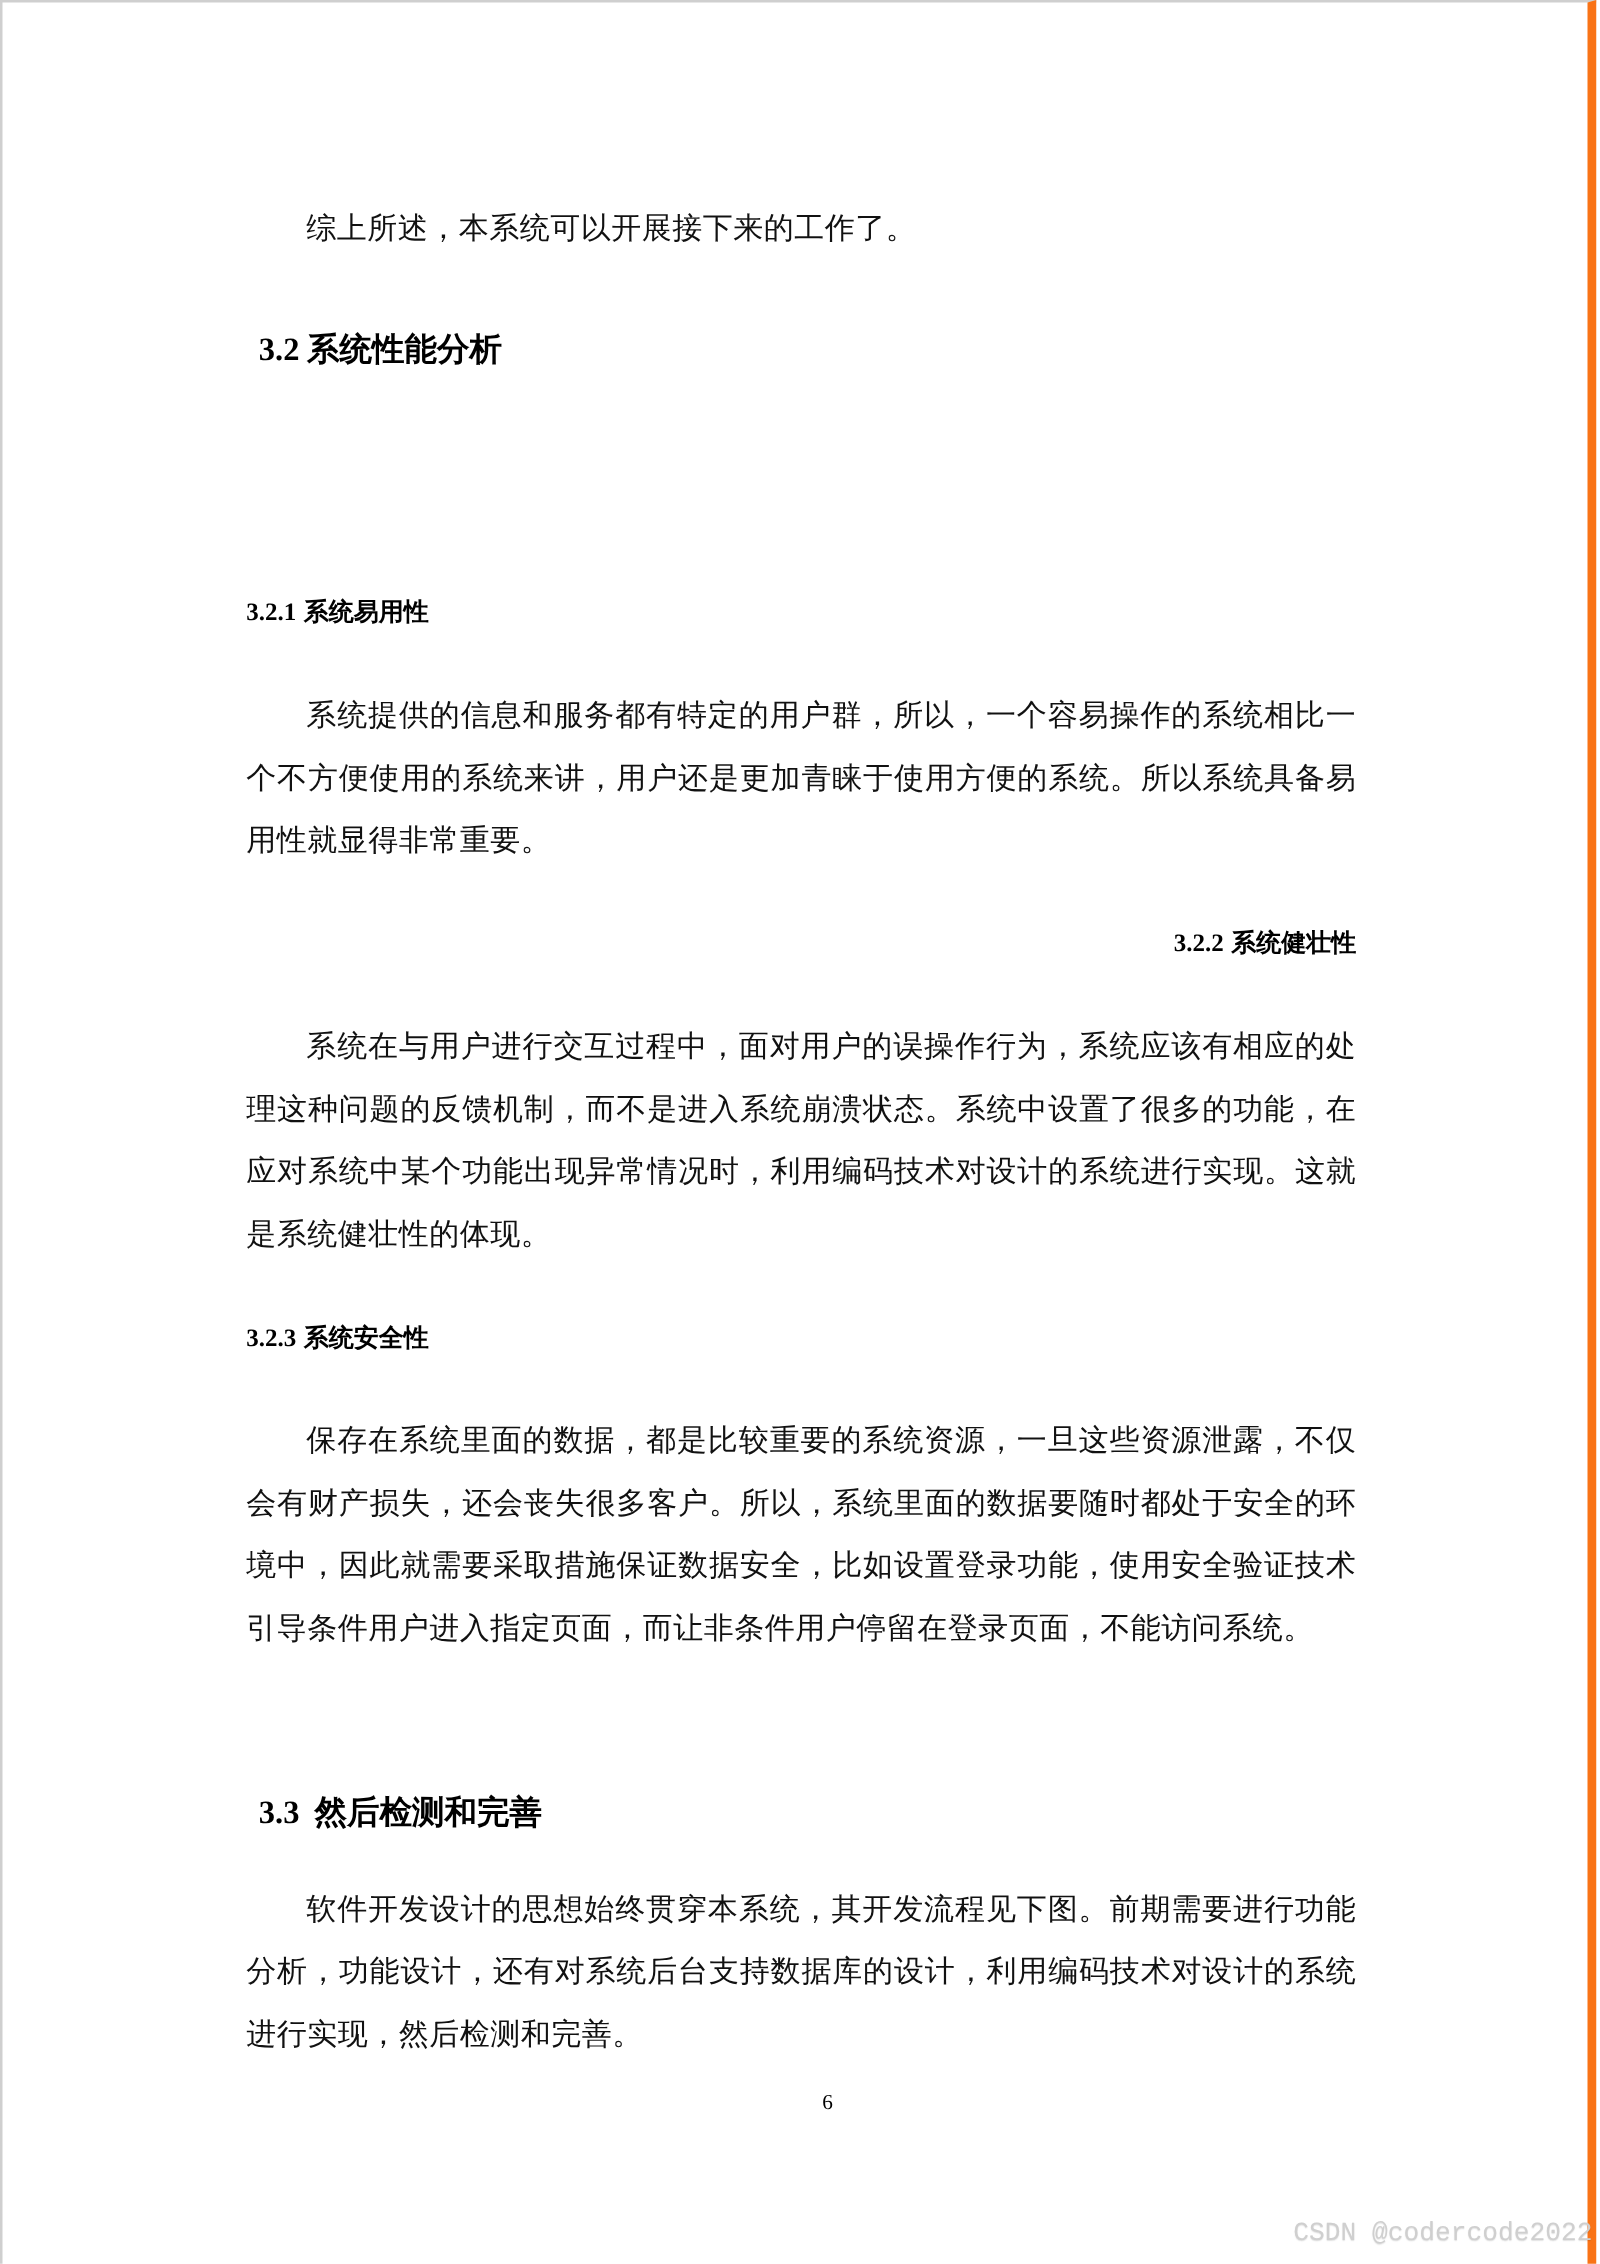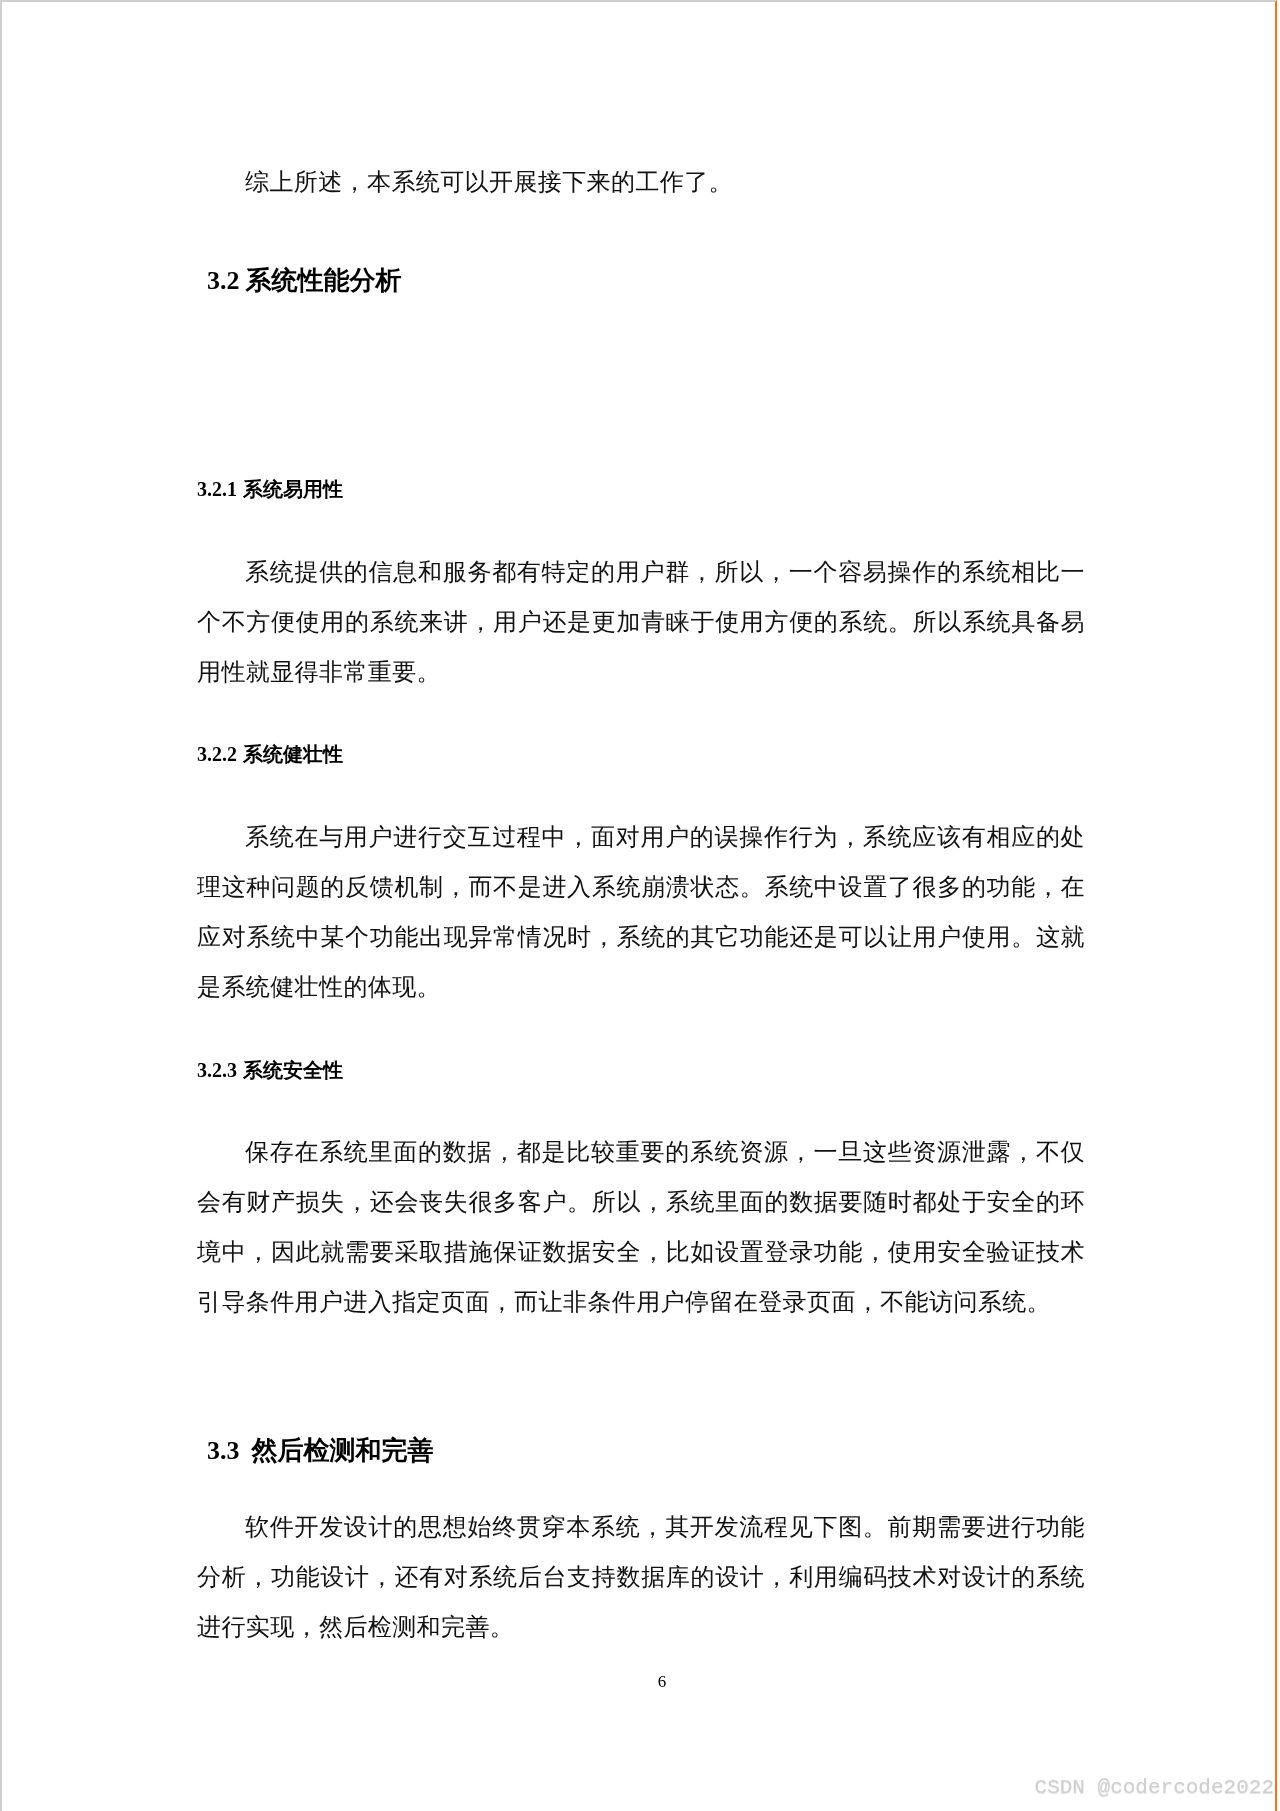--- a/index.html
+++ b/index.html
@@ -1,19 +1,19 @@
 <!DOCTYPE html>
 <html><head>
 <meta charset="utf-8">
 <style>
   html, body { margin: 0; padding: 0; background: #ffffff; }
   body { width: 1280px; height: 1811px; position: relative; overflow: hidden; }
   .page {
     position: absolute; left: 0; top: 0; width: 1277px; height: 1811px;
-    border-top: 2px solid #cfcfcf; border-left: 2px solid #cfcfcf; border-right: 2px solid #f97316;
+    border-top: 2px solid #cfcfcf; border-left: 2px solid #cfcfcf; border-right: 7px solid #f97316;
     box-sizing: border-box; background: #fff;
   }
   .block { position: absolute; left: 195px; width: 888px; }
   .para {
     font-family: "DejaVu Serif", "Liberation Serif", serif;
     font-size: 24px; line-height: 50px; color: #111;
     text-align: justify; text-indent: 2em; margin: 0;
     letter-spacing: 0.4px;
   }
   .h2 {
@@ -46,25 +46,25 @@
     <span class="h-num">3.2</span><span>系统性能分析</span>
   </h2>
 
 
   <h3 class="block h3" style="top:469px;">
     <span class="h-num">3.2.1</span><span>系统易用性</span>
   </h3>
 
   <p class="block para" style="top:545px;">系统提供的信息和服务都有特定的用户群，所以，一个容易操作的系统相比一个不方便使用的系统来讲，用户还是更加青睐于使用方便的系统。所以系统具备易用性就显得非常重要。</p>
 
-  <h3 class="block h3" style="top:734px;">
+  <h3 class="block h3" style="top:734px;text-align:right;">
     <span class="h-num">3.2.2</span><span>系统健壮性</span>
   </h3>
 
-  <p class="block para" style="top:810px;">系统在与用户进行交互过程中，面对用户的误操作行为，系统应该有相应的处理这种问题的反馈机制，而不是进入系统崩溃状态。系统中设置了很多的功能，在应对系统中某个功能出现异常情况时，系统的其它功能还是可以让用户使用。这就是系统健壮性的体现。</p>
+  <p class="block para" style="top:810px;">系统在与用户进行交互过程中，面对用户的误操作行为，系统应该有相应的处理这种问题的反馈机制，而不是进入系统崩溃状态。系统中设置了很多的功能，在应对系统中某个功能出现异常情况时，利用编码技术对设计的系统进行实现。这就是系统健壮性的体现。</p>
 
   <h3 class="block h3" style="top:1050px;">
     <span class="h-num">3.2.3</span><span>系统安全性</span>
   </h3>
 
   <p class="block para" style="top:1125px;">保存在系统里面的数据，都是比较重要的系统资源，一旦这些资源泄露，不仅会有财产损失，还会丧失很多客户。所以，系统里面的数据要随时都处于安全的环境中，因此就需要采取措施保证数据安全，比如设置登录功能，使用安全验证技术引导条件用户进入指定页面，而让非条件用户停留在登录页面，不能访问系统。</p>
 
   <h2 class="block h2" style="top:1418px;">
     <span class="h-num" style="margin-right:12px;">3.3</span><span>然后检测和完善</span>
   </h2>

